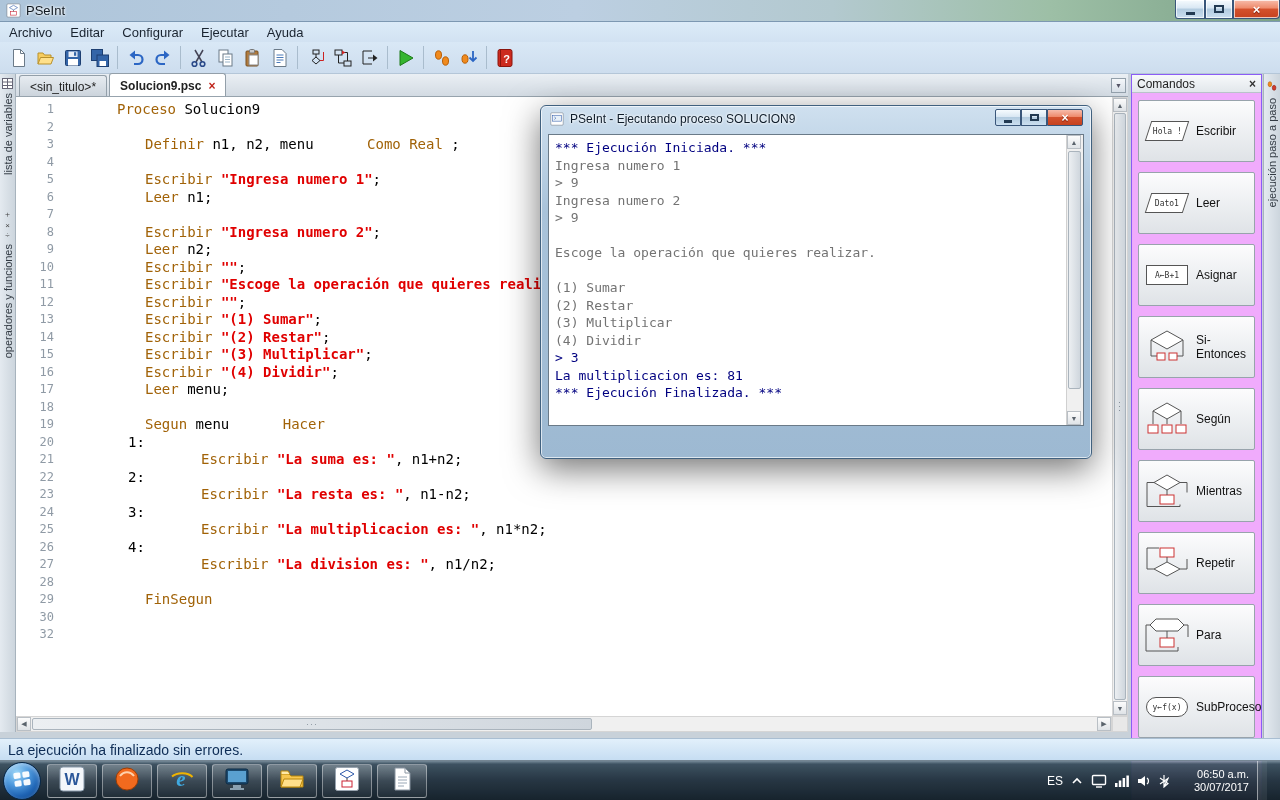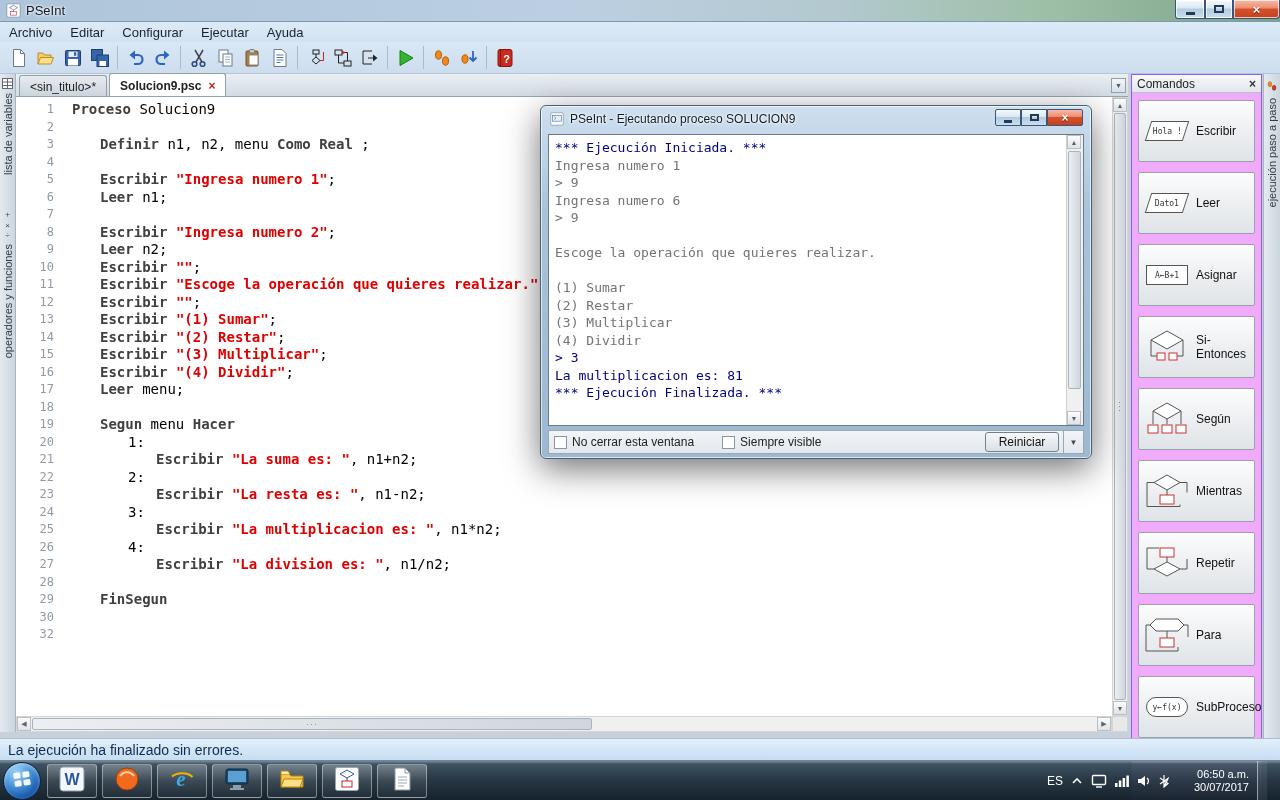--- a/index.html
+++ b/index.html
@@ -51,21 +51,21 @@
     background:linear-gradient(#e7ecf1,#ccd4dc); display:flex; align-items:center; gap:7px; white-space:nowrap; }
   .tab.active { background:#ffffff; font-weight:bold; height:23px; }
   .tab-close { color:#c0241a; font-weight:bold; font-size:12px; line-height:10px; }
   .tab-scroll-btn { position:absolute; right:2px; top:4px; width:15px; height:15px; border:1px solid #93a; border-color:#93a0ab;
     background:linear-gradient(#f4f7fa,#d8e0e8); font-size:7px; color:#556; display:flex; align-items:center; justify-content:center; }
 
   #editor { position:absolute; left:16px; top:97px; width:1096px; height:619px; background:#ffffff; overflow:hidden; padding-top:4px; }
   .code-row { display:flex; height:17.5px; line-height:17.5px; font-family:"DejaVu Sans Mono",monospace; font-size:14px; white-space:pre; }
   .gutter { flex:none; width:48px; text-align:right; padding-right:10px; color:#8f9aa5; font-size:12px; }
   .code-text { white-space:pre; }
-  .kw { color:#404040; font-weight:bold; }
+  .kw { color:#a16207; font-weight:normal;margin-left:45px; }
   .st { color:#e00000; font-weight:bold; }
   .pl { color:#000000; }
 
   
   .sbar { background:#f0f0f0; border:1px solid #d5d5d5; }
   #vscroll { position:absolute; left:1112px; top:97px; width:16px; height:619px; }
   #hscroll { position:absolute; left:16px; top:716px; width:1096px; height:16px; }
   #scroll-corner { position:absolute; left:1112px; top:716px; width:16px; height:16px; background:#e8e8e8; border:1px solid #d5d5d5; }
   .sb-arrow { position:absolute; width:14px; height:14px; background:linear-gradient(#fcfcfc,#dfe3e7); border:1px solid #b9bfc5;
     color:#5a636c; font-size:7px; display:flex; align-items:center; justify-content:center; }
@@ -570,21 +570,21 @@
         <div class="xbtn close">
             <span>×</span>
           </div>
       </div>
     </div>
     <div class="exec-console">
       <div id="console-lines">
           <div class="con-row c-sys">*** Ejecución Iniciada. ***</div>
           <div class="con-row c-out">Ingresa numero 1</div>
           <div class="con-row c-out">&gt; 9</div>
-          <div class="con-row c-out">Ingresa numero 6</div>
+          <div class="con-row c-out">Ingresa numero 2</div>
           <div class="con-row c-out">&gt; 9</div>
           <div class="con-row c-out"></div>
           <div class="con-row c-out">Escoge la operación que quieres realizar.</div>
           <div class="con-row c-out"></div>
           <div class="con-row c-out">(1) Sumar</div>
           <div class="con-row c-out">(2) Restar</div>
           <div class="con-row c-out">(3) Multiplicar</div>
           <div class="con-row c-out">(4) Dividir</div>
           <div class="con-row c-in">&gt; 3</div>
           <div class="con-row c-sys">La multiplicacion es: 81</div>
@@ -593,36 +593,20 @@
       <div class="exec-scroll">
         <div class="sb-arrow" style="left:0;top:0;">
             <span>▲</span>
           </div>
         <div class="sb-thumb" style="left:1px;top:16px;width:13px;height:238px;"></div>
         <div class="sb-arrow" style="left:0;bottom:0;">
             <span>▼</span>
           </div>
       </div>
     </div>
-    <div class="exec-bottom">
-      <div id="exec-opts" style="display:flex;">
-          <div class="opt">
-            <span class="chk"></span>
-            <span class="opt-label">No cerrar esta ventana</span>
-          </div>
-          <div class="opt">
-            <span class="chk"></span>
-            <span class="opt-label">Siempre visible</span>
-          </div>
-        </div>
-      <div class="exec-restart">Reiniciar</div>
-      <div class="exec-dd">
-          <span>▼</span>
-        </div>
-    </div>
   </div>
 
   <div id="taskbar">
     <div id="start-btn">
       <span>
         <svg width="20" height="20" viewBox="0 0 20 20">
             <g transform="rotate(-8 10 10)">
               <rect x="2" y="3" width="7" height="6" rx="1.5" fill="#fff" opacity="0.95"></rect>
               <rect x="11" y="3" width="7" height="6" rx="1.5" fill="#fff" opacity="0.95"></rect>
               <rect x="2" y="11" width="7" height="6" rx="1.5" fill="#fff" opacity="0.95"></rect>

